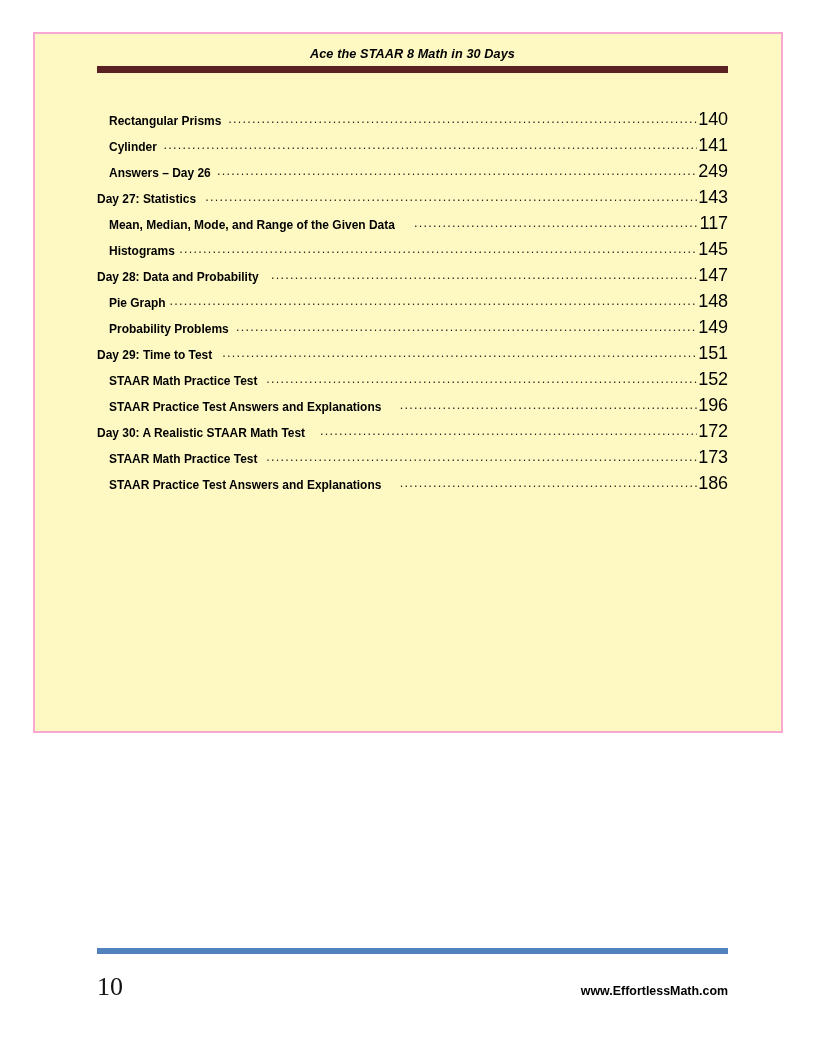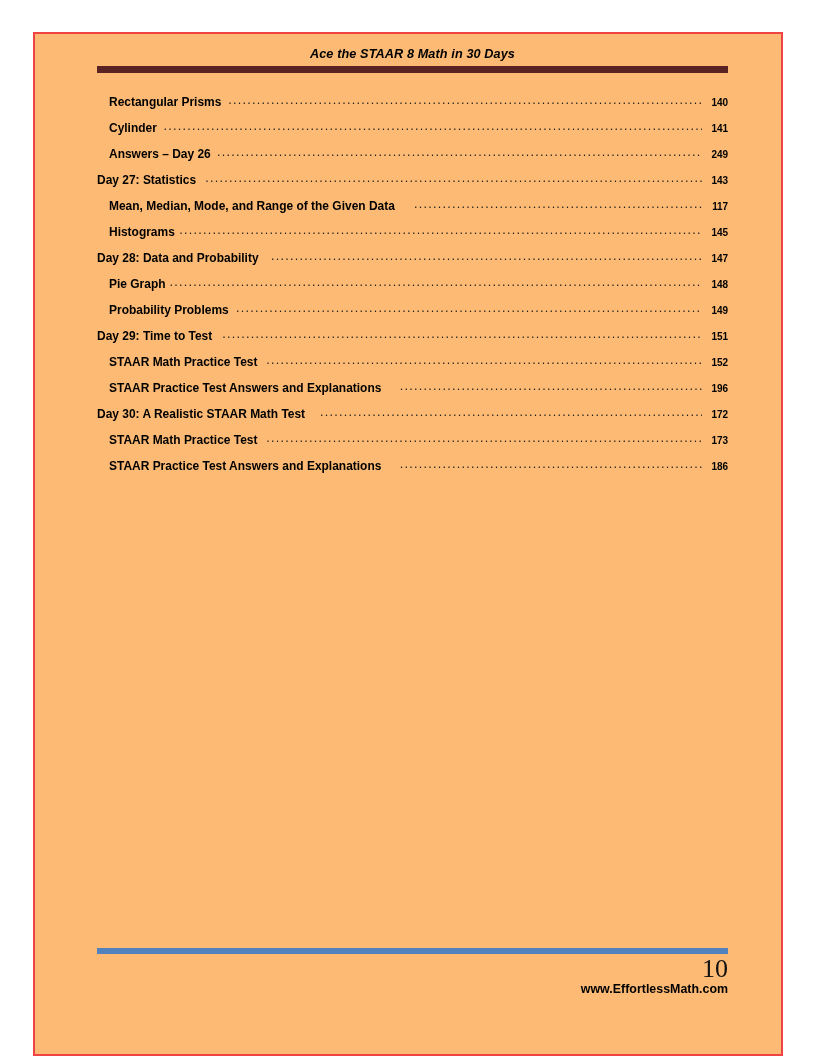--- a/index.html
+++ b/index.html
@@ -13,24 +13,24 @@
     font-family: "Liberation Sans", sans-serif;
     -webkit-font-smoothing: antialiased;
   }
 
   
   .page {
     position: absolute;
     left: 33px;
     top: 32px;
     width: 750px;
-    height: 1024px;
-    border: 2px solid #ef4444;
+    height: 701px;
+    border: 2px solid #f9a8d4;
     box-sizing: border-box;
-    background: #fdba74;
+    background: #fef9c3;
   }
 
   
   .content {
     position: absolute;
     left: 62px;
     top: 0;
     width: 631px;
   }
 
@@ -52,21 +52,21 @@
   }
   .header-rule {
     margin-top: 5px;
     height: 7px;
     width: 631px;
     background: #5B2223;
   }
 
   
   .toc {
-    margin-top: 20px;
+    margin-top: 36px;
   }
   .toc-entry {
     display: flex;
     align-items: baseline;
     height: 26px;
     font-size: 12.6px;
     color: #000000;
     white-space: nowrap;
     overflow: hidden;
   }
@@ -90,22 +90,22 @@
     position: absolute;
     left: 0;
     top: 0;
     letter-spacing: 1.25px;
     font-size: 12.6px;
     color: #1a1a1a;
     white-space: nowrap;
   }
   .toc-entry .pageno {
     flex: 0 0 auto;
-    font-weight: bold;
-    font-size: 10px;
+    font-weight: normal;
+    font-size: 18px;
     text-align: right;
     min-width: 25px;
     letter-spacing: -.1px;
   }
 
   
   .toc-entry.level-1 {
     padding-left: 0;
   }
   .toc-entry.level-1 .label {
@@ -136,23 +136,22 @@
   }
   .footer-rule {
     height: 6px;
     width: 631px;
     background: #5282BE;
   }
   .footer-row {
     display: flex;
     align-items: flex-end;
     justify-content: space-between;
-    margin-top: 2px;
+    margin-top: 12px;
     height: 34px;
-    flex-direction: column;
   }
   .footer-pageno {
     font-family: "Liberation Serif", serif;
     font-size: 26px;
     color: #111111;
     line-height: 1;
   }
   .footer-site {
     font-family: "Liberation Sans", sans-serif;
     font-weight: bold;

